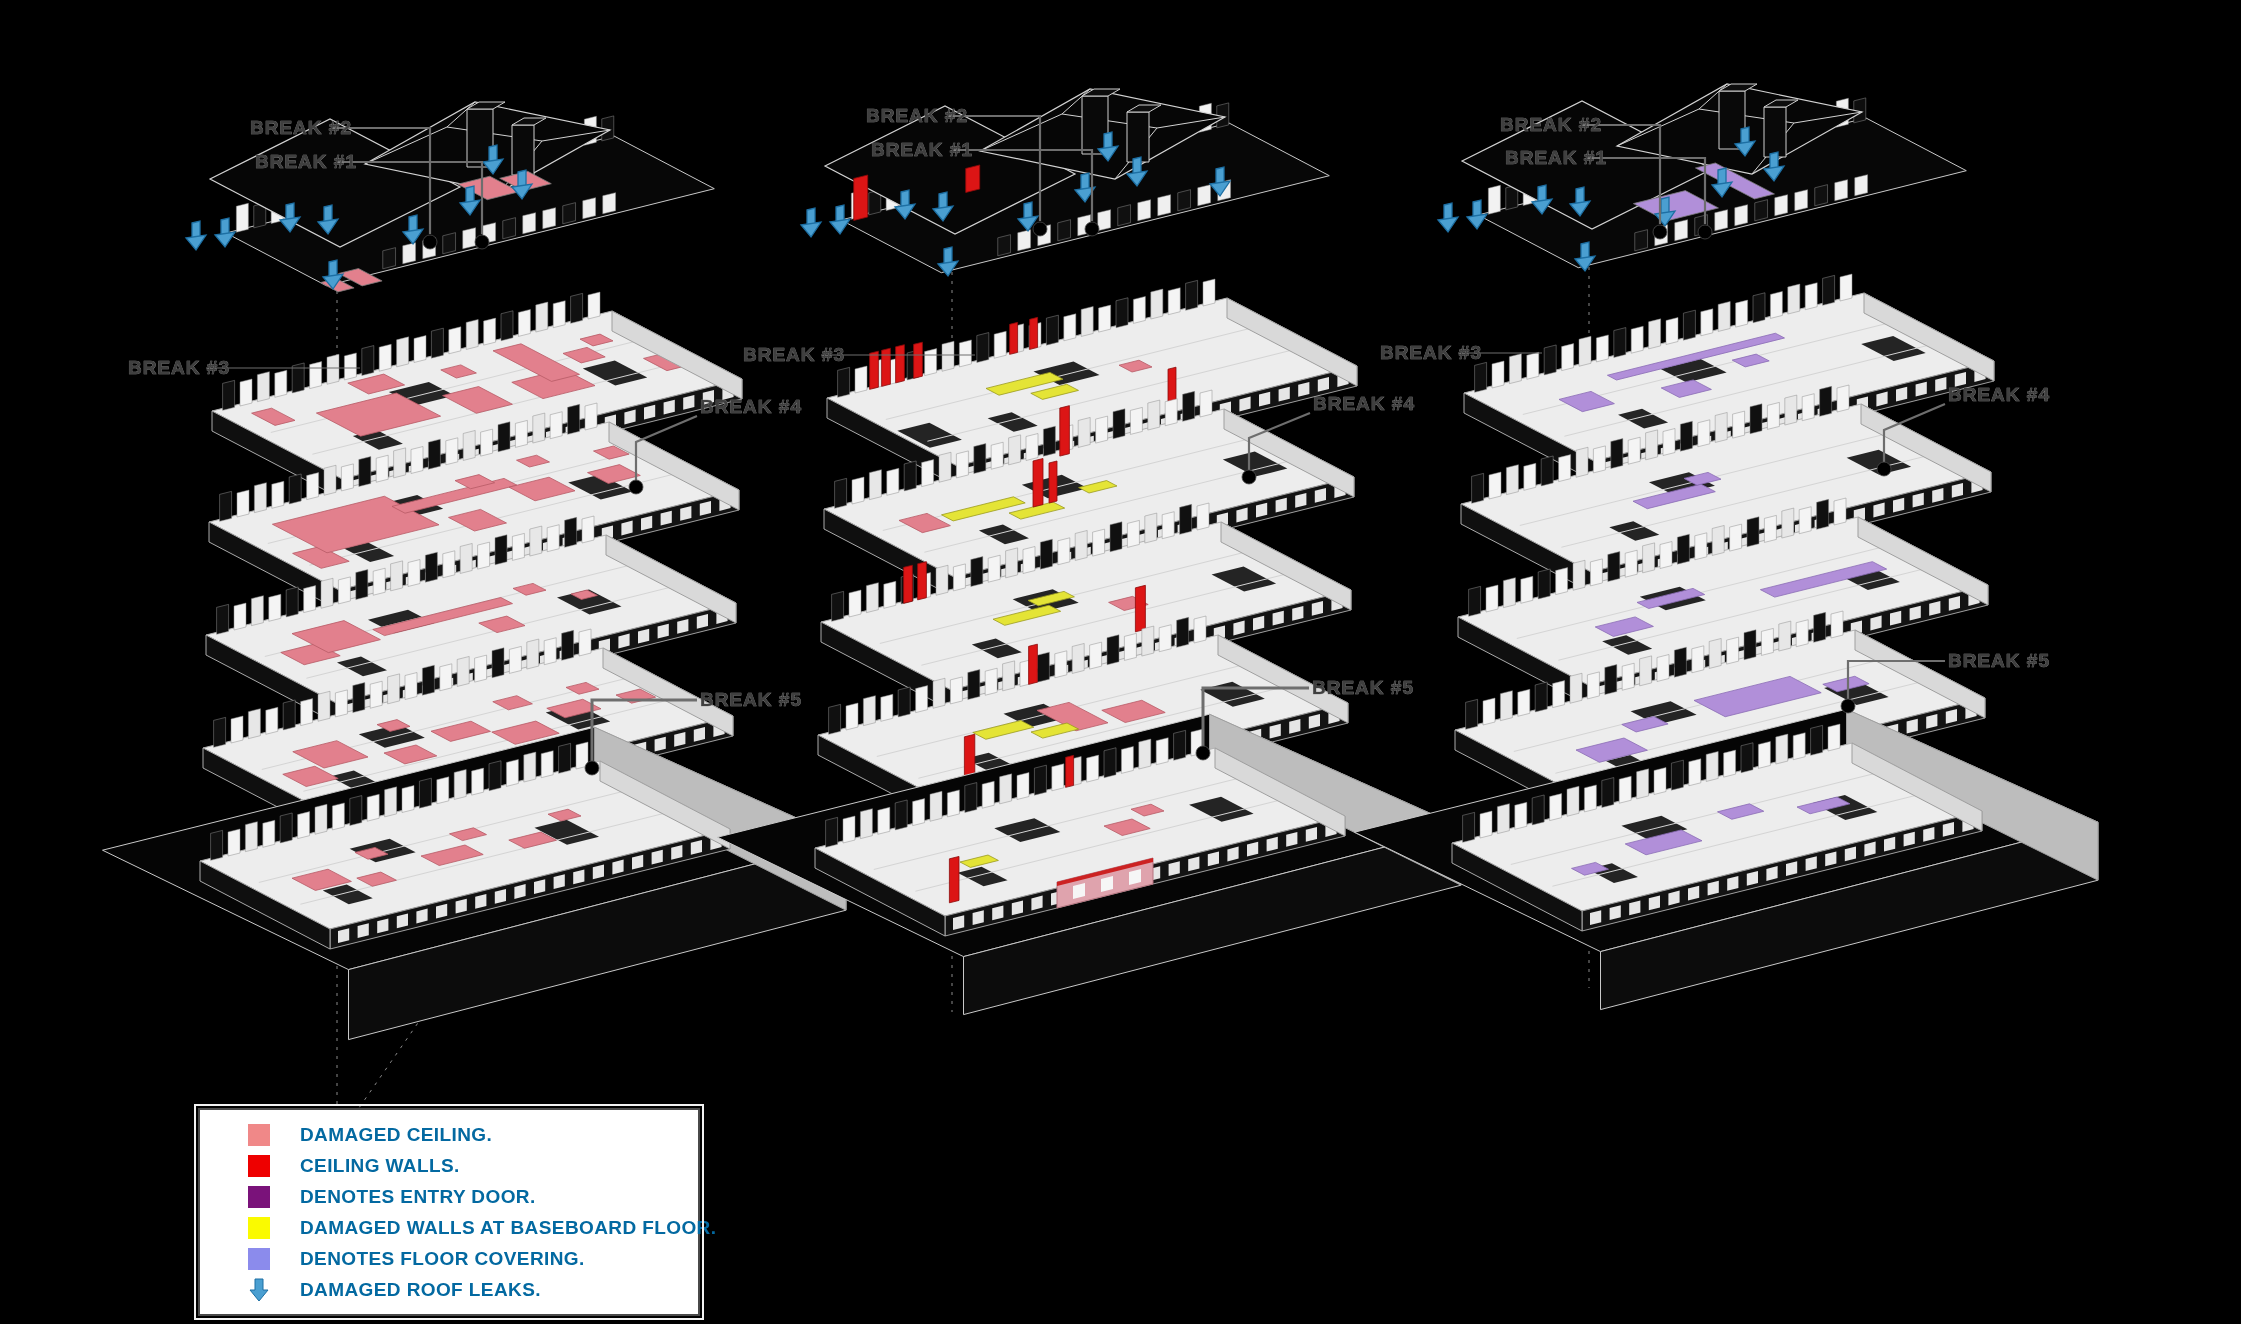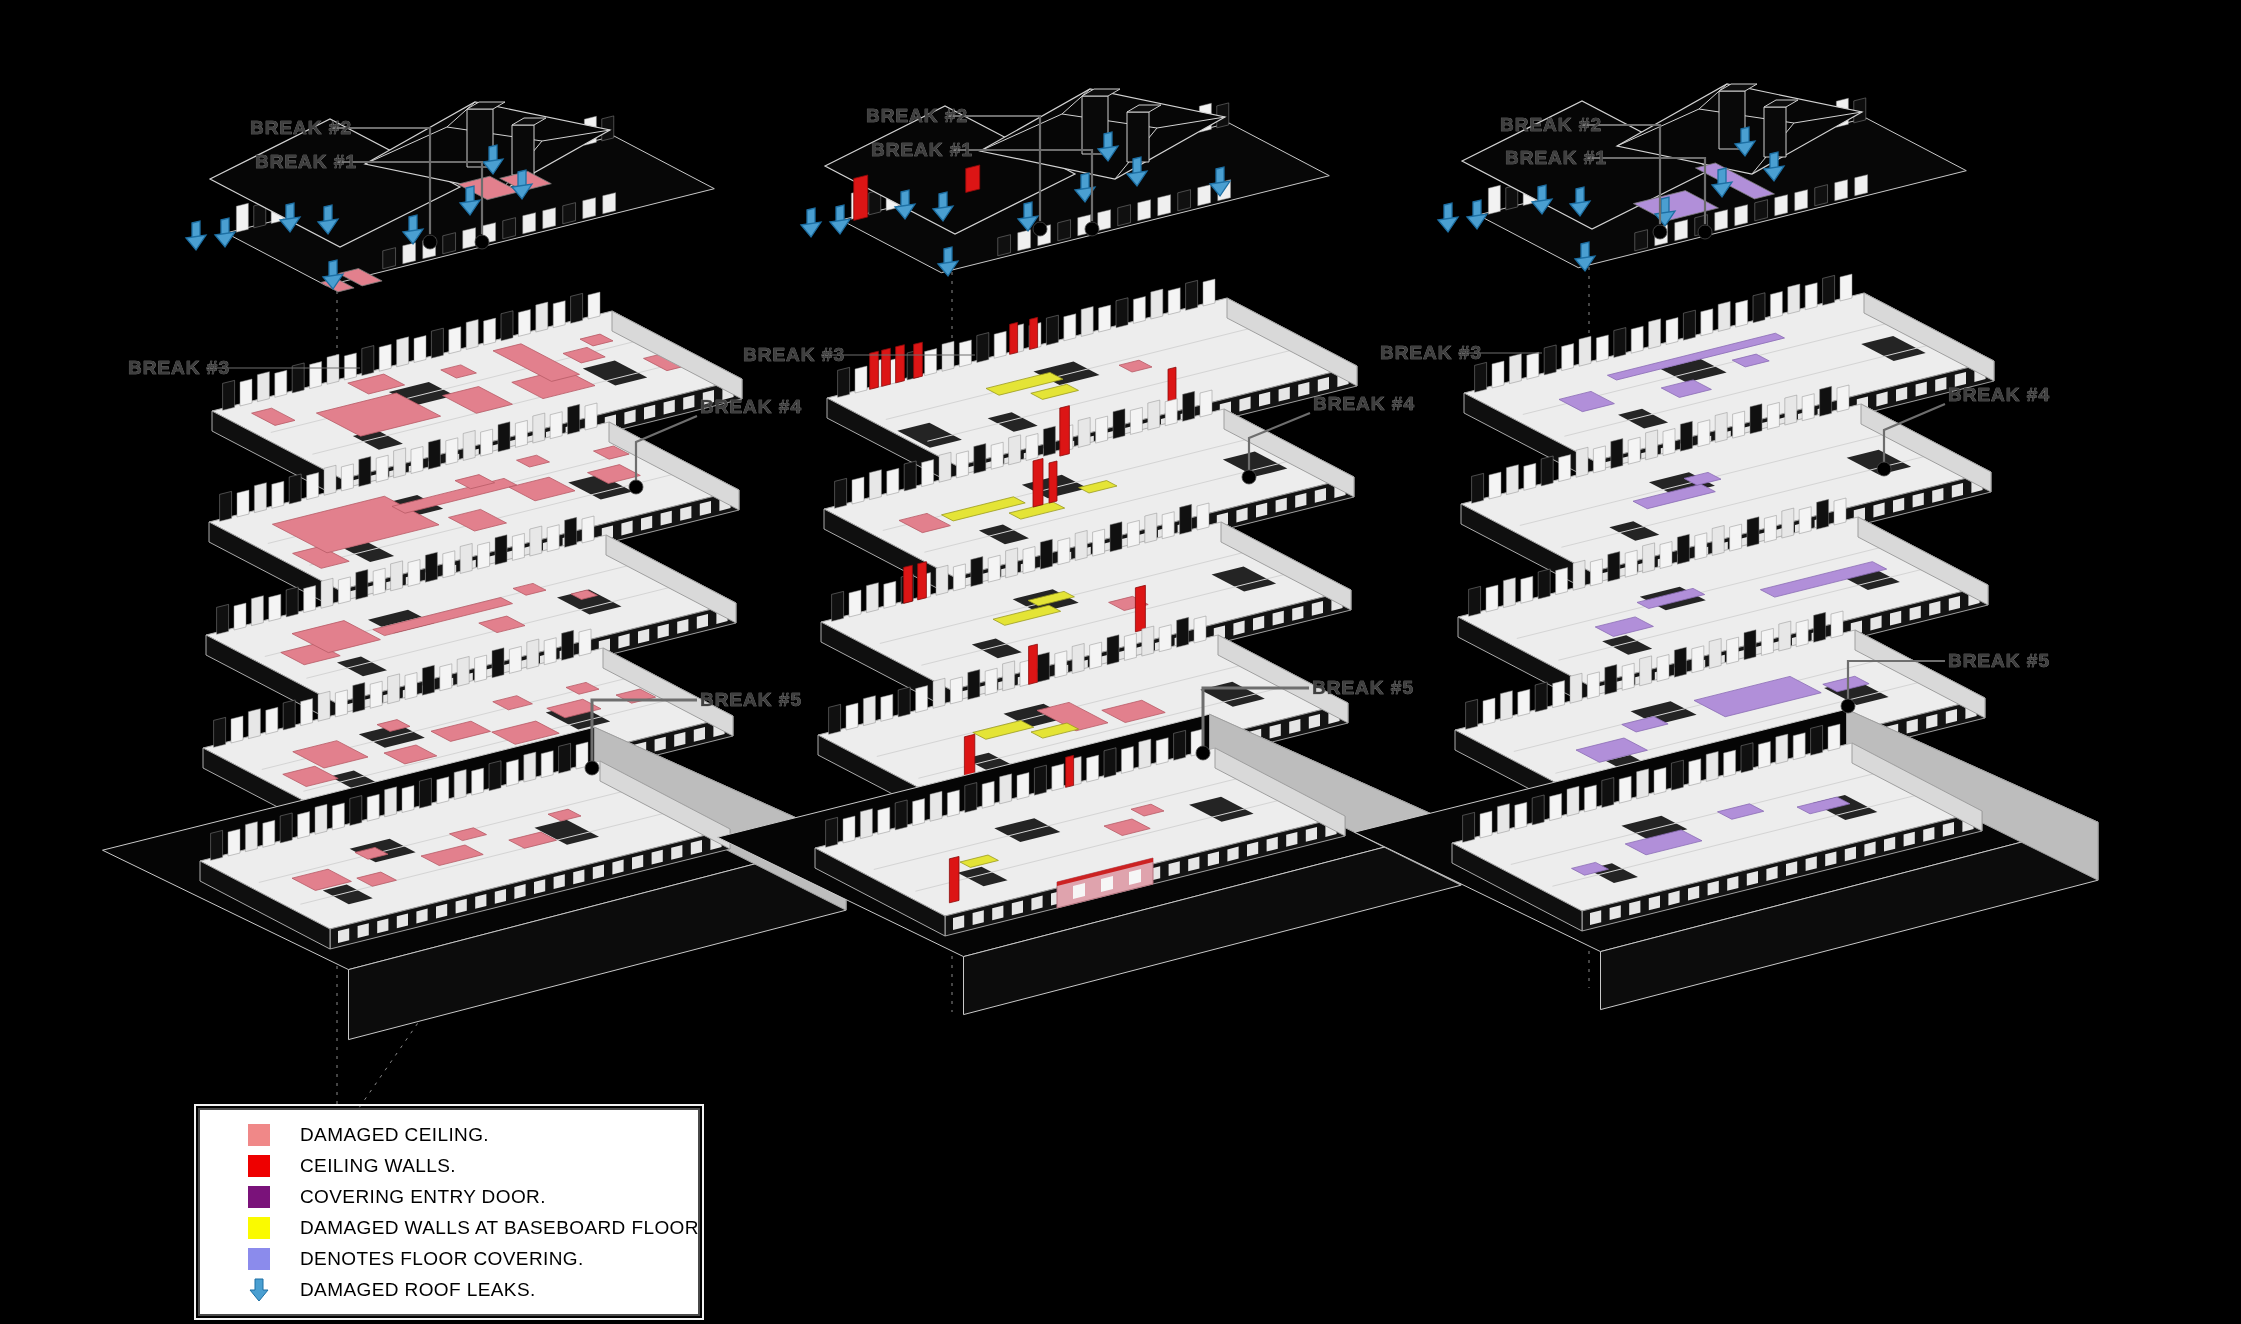--- a/index.html
+++ b/index.html
@@ -8,21 +8,21 @@
   #scene{position:absolute;left:0;top:0;}
   .break-label{font-family:"Liberation Sans", sans-serif;font-size:19px;font-weight:bold;
       letter-spacing:1px;fill:#3f3f3f;stroke:#8f8f8f;stroke-width:.6;paint-order:stroke;}
   .legend{position:absolute;left:198px;top:1108px;width:502px;height:208px;
       background:#fff;border:2px solid #4a4a4a;outline:2px solid #f2f2f2;outline-offset:2px;
       box-sizing:border-box;display:flex;flex-direction:column;justify-content:center;
       padding-left:48px;gap:7px;}
   .lrow{display:flex;align-items:center;gap:30px;height:24px;}
   .sw{width:22px;height:22px;flex:0 0 22px;}
   .arrow-wrap{width:22px;height:24px;flex:0 0 22px;display:flex;align-items:center;justify-content:center;}
-  .ltext{font-size:19px;font-weight:400;color:#000000;letter-spacing:.4px;white-space:nowrap;}
+  .ltext{font-size:19px;font-weight:700;color:#0369a1;letter-spacing:.4px;white-space:nowrap;}
 </style>
 </head>
 <body>
 
 <svg id="scene" width="2241" height="1324" viewBox="0 0 2241 1324">
     <g>
       <line x1="337" y1="255" x2="337" y2="1118" stroke="#8a8a8a" stroke-width="1" stroke-dasharray="3,6"></line>
       <line x1="592" y1="772" x2="352" y2="1118" stroke="#8a8a8a" stroke-width="1" stroke-dasharray="3,6"></line>
       <g>
         <polygon fill="#070707" stroke="#c9c9c9" stroke-width="1" points="226,233 614,136 714.3,188.7 326.3,285.7"></polygon>
@@ -1275,21 +1275,21 @@
   <div class="lrow">
     <span class="sw" style="background: rgb(240, 136, 136);"></span>
     <span class="ltext">DAMAGED CEILING.</span>
   </div>
   <div class="lrow">
     <span class="sw" style="background: rgb(238, 0, 0);"></span>
     <span class="ltext">CEILING WALLS.</span>
   </div>
   <div class="lrow">
     <span class="sw" style="background: rgb(122, 18, 122);"></span>
-    <span class="ltext">COVERING ENTRY DOOR.</span>
+    <span class="ltext">DENOTES ENTRY DOOR.</span>
   </div>
   <div class="lrow">
     <span class="sw" style="background: rgb(250, 250, 0);"></span>
     <span class="ltext">DAMAGED WALLS AT BASEBOARD FLOOR.</span>
   </div>
   <div class="lrow">
     <span class="sw" style="background: rgb(139, 139, 236);"></span>
     <span class="ltext">DENOTES FLOOR COVERING.</span>
   </div>
   <div class="lrow">

